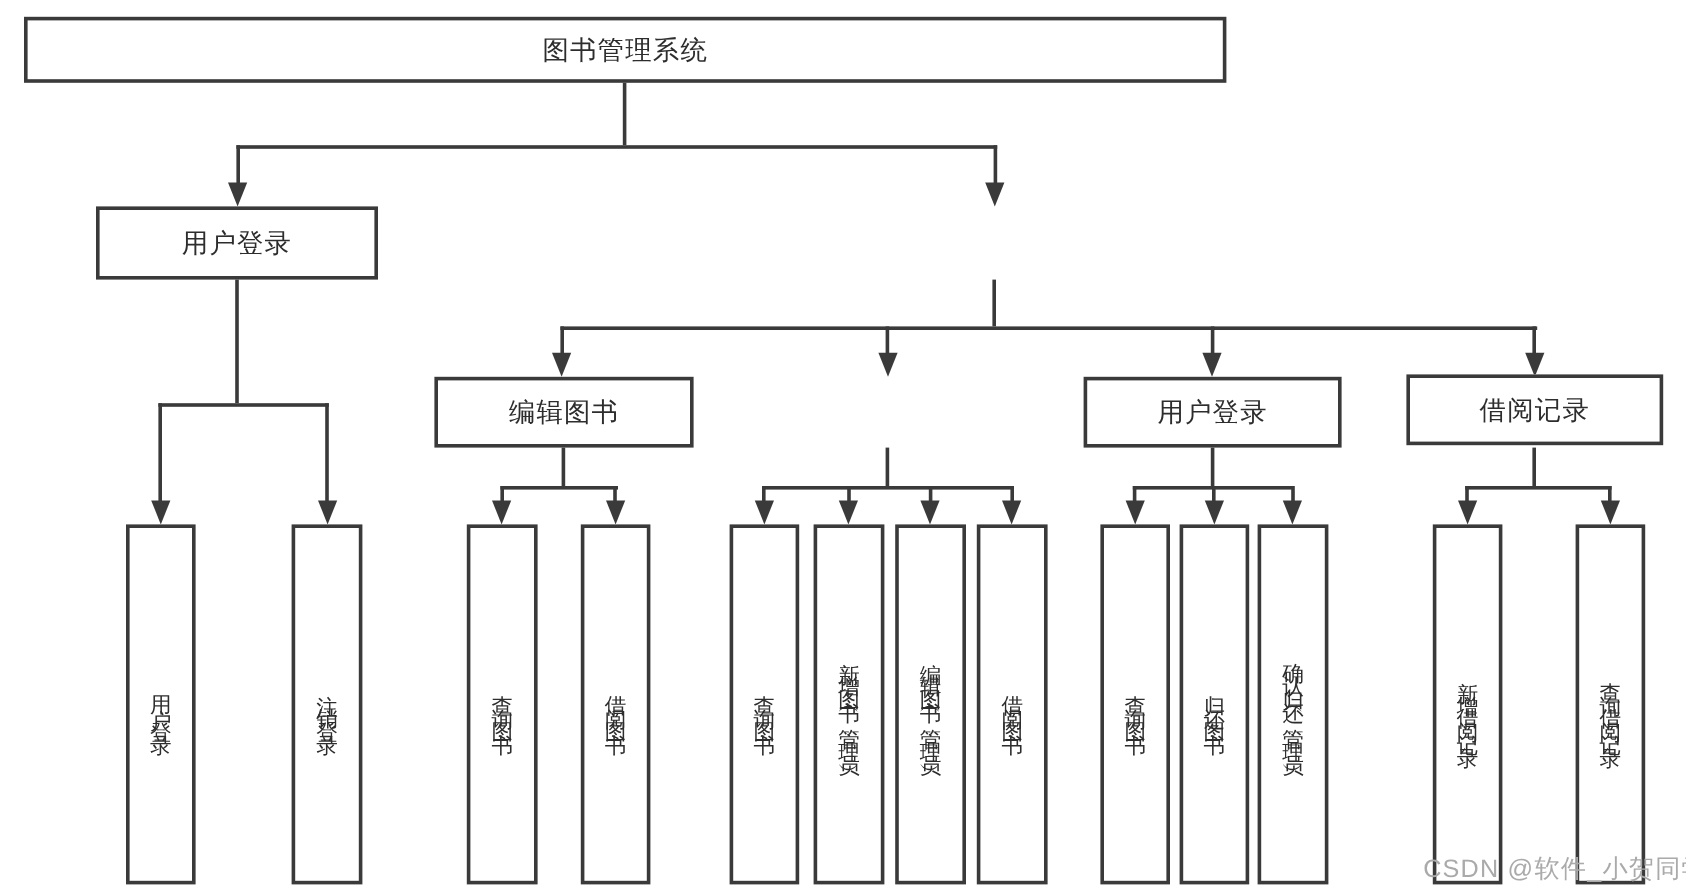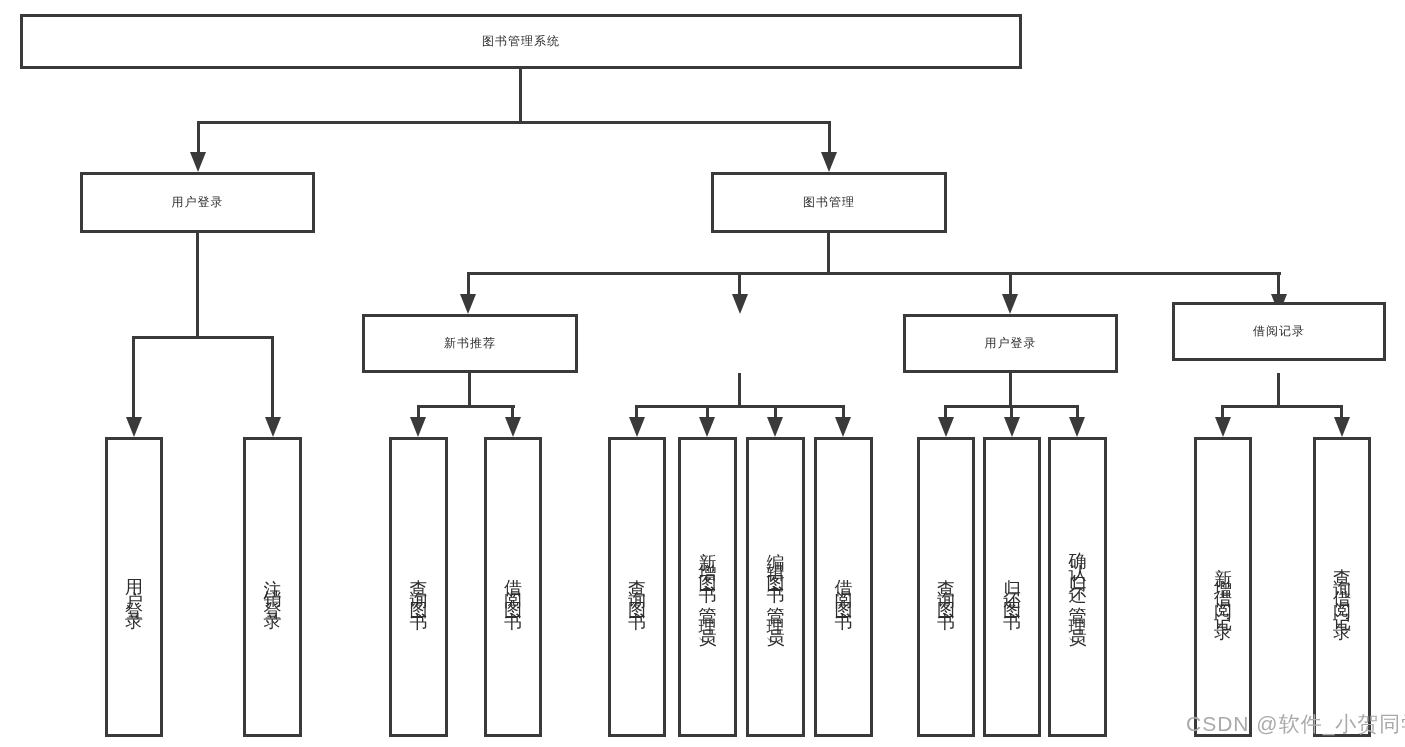--- a/index.html
+++ b/index.html
@@ -1,20 +1,20 @@
 <!DOCTYPE html>
 <html><head>
 <meta charset="utf-8">
 <style>
   html,body{margin:0;padding:0;background:#ffffff;}
   .stage{position:relative;width:1405px;height:747px;background:#ffffff;overflow:hidden;
          font-family:"Liberation Sans",sans-serif;color:#2d2d2d;}
   .box{position:absolute;box-sizing:border-box;border:3px solid #3a3a3a;background:#ffffff;
        display:flex;align-items:center;justify-content:center;}
-  .hbox{font-size:12px;letter-spacing:1px;}
+  .hbox{font-size:22px;letter-spacing:1px;}
   .vbox span.vtext{writing-mode:vertical-rl;text-orientation:mixed;font-size:18px;
        letter-spacing:11px;line-height:1;white-space:nowrap;}
   .hline{position:absolute;height:3px;background:#3a3a3a;}
   .vline{position:absolute;width:3px;background:#3a3a3a;}
   .arrow{position:absolute;width:0;height:0;border-left:8px solid transparent;
          border-right:8px solid transparent;border-top:20px solid #3a3a3a;}
   .watermark{position:absolute;left:1186px;top:710px;font-size:21px;color:#aaaaaa;
              letter-spacing:1px;white-space:nowrap;}
 </style>
 </head>
@@ -29,49 +29,46 @@
   <div class="vline" style="left:519px;top:69px;height:52px;"></div>
   <div class="hline" style="left:197px;top:121px;width:634px;"></div>
   <div class="vline" style="left:197px;top:121px;height:34px;"></div>
   <div class="arrow" style="left:190px;top:152px;"></div>
   <div class="vline" style="left:828px;top:121px;height:34px;"></div>
   <div class="arrow" style="left:821px;top:152px;"></div>
 
   <div class="box hbox" style="left:80px;top:172px;width:235px;height:61px;">
     <span>用户登录</span>
   </div>
-  <div class="box hbox" style="left:711px;top:172px;width:236px;height:61px;">
-    <span>图书管理</span>
-  </div>
 
   <div class="vline" style="left:196px;top:233px;height:103px;"></div>
   <div class="hline" style="left:132px;top:336px;width:142px;"></div>
   <div class="vline" style="left:132px;top:336px;height:85px;"></div>
   <div class="arrow" style="left:126px;top:417px;"></div>
   <div class="vline" style="left:271px;top:336px;height:85px;"></div>
   <div class="arrow" style="left:265px;top:417px;"></div>
 
   <div class="vline" style="left:827px;top:233px;height:39px;"></div>
   <div class="hline" style="left:467px;top:272px;width:814px;"></div>
   <div class="vline" style="left:467px;top:272px;height:26px;"></div>
   <div class="arrow" style="left:460px;top:294px;"></div>
   <div class="vline" style="left:738px;top:272px;height:26px;"></div>
   <div class="arrow" style="left:732px;top:294px;"></div>
   <div class="vline" style="left:1009px;top:272px;height:26px;"></div>
   <div class="arrow" style="left:1002px;top:294px;"></div>
   <div class="vline" style="left:1277px;top:272px;height:26px;"></div>
   <div class="arrow" style="left:1271px;top:294px;"></div>
 
   <div class="box hbox" style="left:362px;top:314px;width:216px;height:59px;">
-    <span>新书推荐</span>
+    <span>编辑图书</span>
   </div>
   <div class="box hbox" style="left:903px;top:314px;width:215px;height:59px;">
     <span>用户登录</span>
   </div>
-  <div class="box hbox" style="left:1172px;top:302px;width:214px;height:59px;">
+  <div class="box hbox" style="left:1172px;top:312px;width:214px;height:59px;">
     <span>借阅记录</span>
   </div>
 
   <div class="vline" style="left:468px;top:373px;height:32px;"></div>
   <div class="hline" style="left:417px;top:405px;width:98px;"></div>
   <div class="vline" style="left:417px;top:405px;height:16px;"></div>
   <div class="arrow" style="left:410px;top:417px;"></div>
   <div class="vline" style="left:511px;top:405px;height:16px;"></div>
   <div class="arrow" style="left:505px;top:417px;"></div>
 

